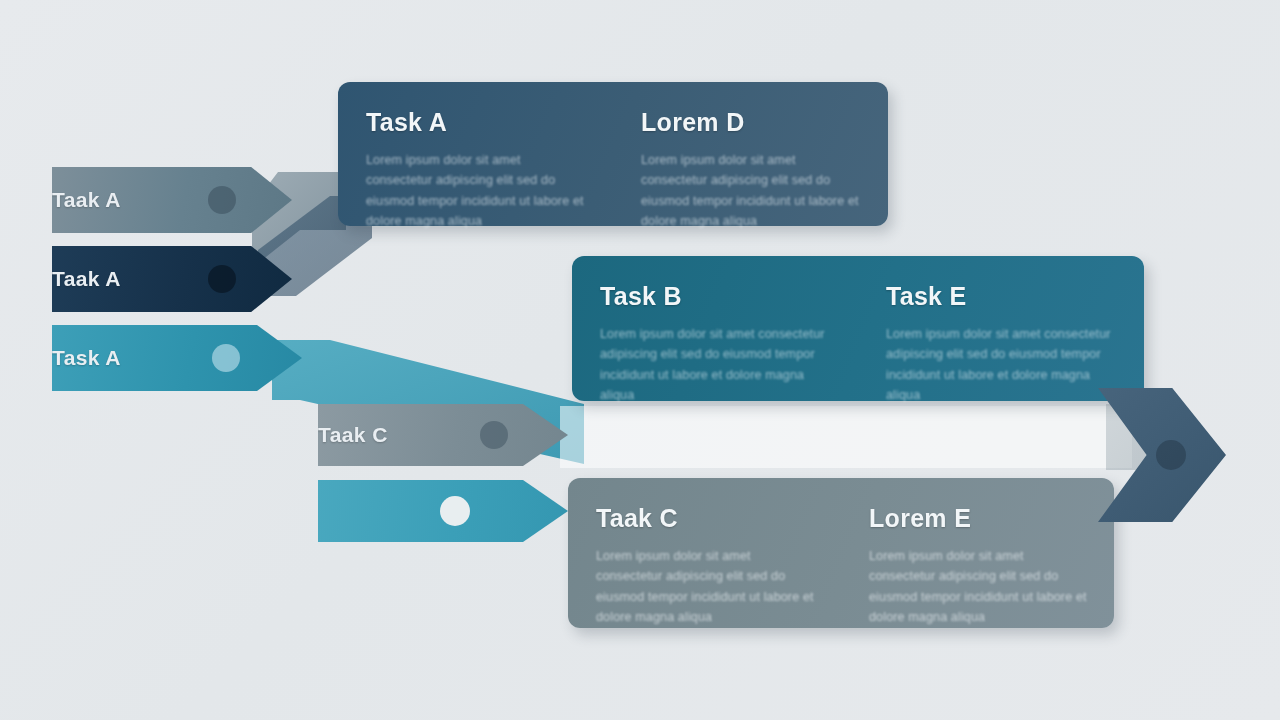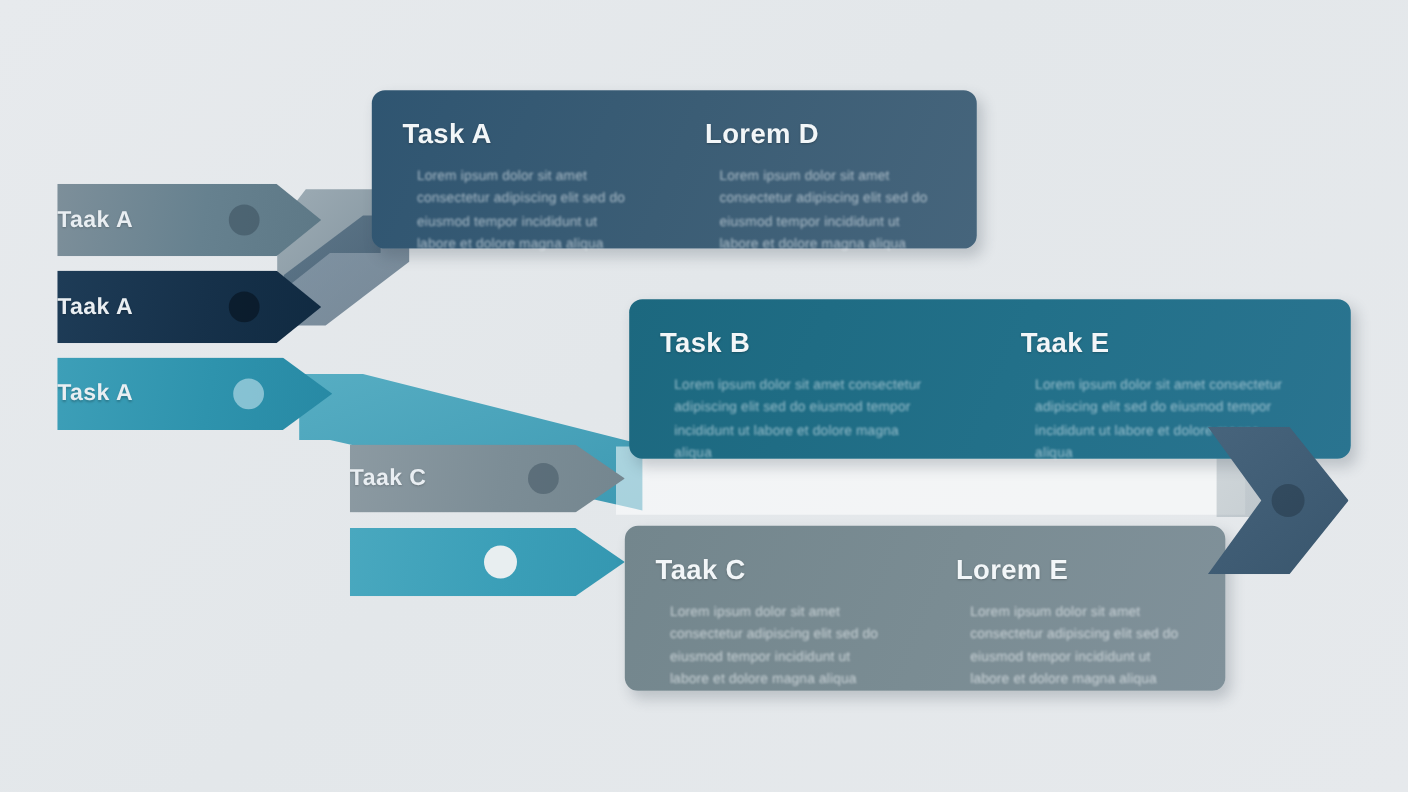--- a/index.html
+++ b/index.html
@@ -115,37 +115,37 @@
   }
   .panel h3 {
     margin: 0 0 13px 0;
     font-size: 25px;
     font-weight: 700;
     color: #f2f6f8;
     letter-spacing: 0.3px;
     text-shadow: 0 1px 2px rgba(0,0,0,0.25);
   }
   .panel p {
-    margin: 13px;
+    margin: 0;
     font-size: 12.5px;
     line-height: 1.62;
     color: rgba(232,240,245,0.62);
     max-width: 228px;
     filter: blur(0.9px);
     letter-spacing: 0.15px;
   }
 
   .panel-top {
     left: 338px; top: 82px;
     width: 550px; height: 144px;
     background: linear-gradient(112deg, #2f5571 0%, #3b5d75 50%, #46657c 100%);
   }
   .panel-mid {
-    left: 572px; top: 272px;
-    width: 656px; height: 145px;
+    left: 572px; top: 256px;
+    width: 572px; height: 145px;
     background: linear-gradient(112deg, #1c687f 0%, #227089 52%, #2a7490 100%);
   }
   .panel-mid p { color: rgba(226,240,246,0.6); }
   .panel-bot {
     left: 568px; top: 478px;
     width: 546px; height: 150px;
     background: linear-gradient(112deg, #73868d 0%, #7a8c93 52%, #80919a 100%);
   }
   .panel-bot p { color: rgba(240,245,248,0.66); }
 
@@ -241,21 +241,21 @@
       <p>Lorem ipsum dolor sit amet consectetur adipiscing elit sed do eiusmod tempor incididunt ut labore et dolore magna aliqua</p>
     </div>
   </div>
 
   <div class="panel panel-mid">
     <div class="col">
       <h3>Task B</h3>
       <p>Lorem ipsum dolor sit amet consectetur adipiscing elit sed do eiusmod tempor incididunt ut labore et dolore magna aliqua</p>
     </div>
     <div class="col">
-      <h3>Taak E</h3>
+      <h3>Task E</h3>
       <p>Lorem ipsum dolor sit amet consectetur adipiscing elit sed do eiusmod tempor incididunt ut labore et dolore magna aliqua</p>
     </div>
   </div>
 
   <div class="panel panel-bot">
     <div class="col">
       <h3>Taak C</h3>
       <p>Lorem ipsum dolor sit amet consectetur adipiscing elit sed do eiusmod tempor incididunt ut labore et dolore magna aliqua</p>
     </div>
     <div class="col">

